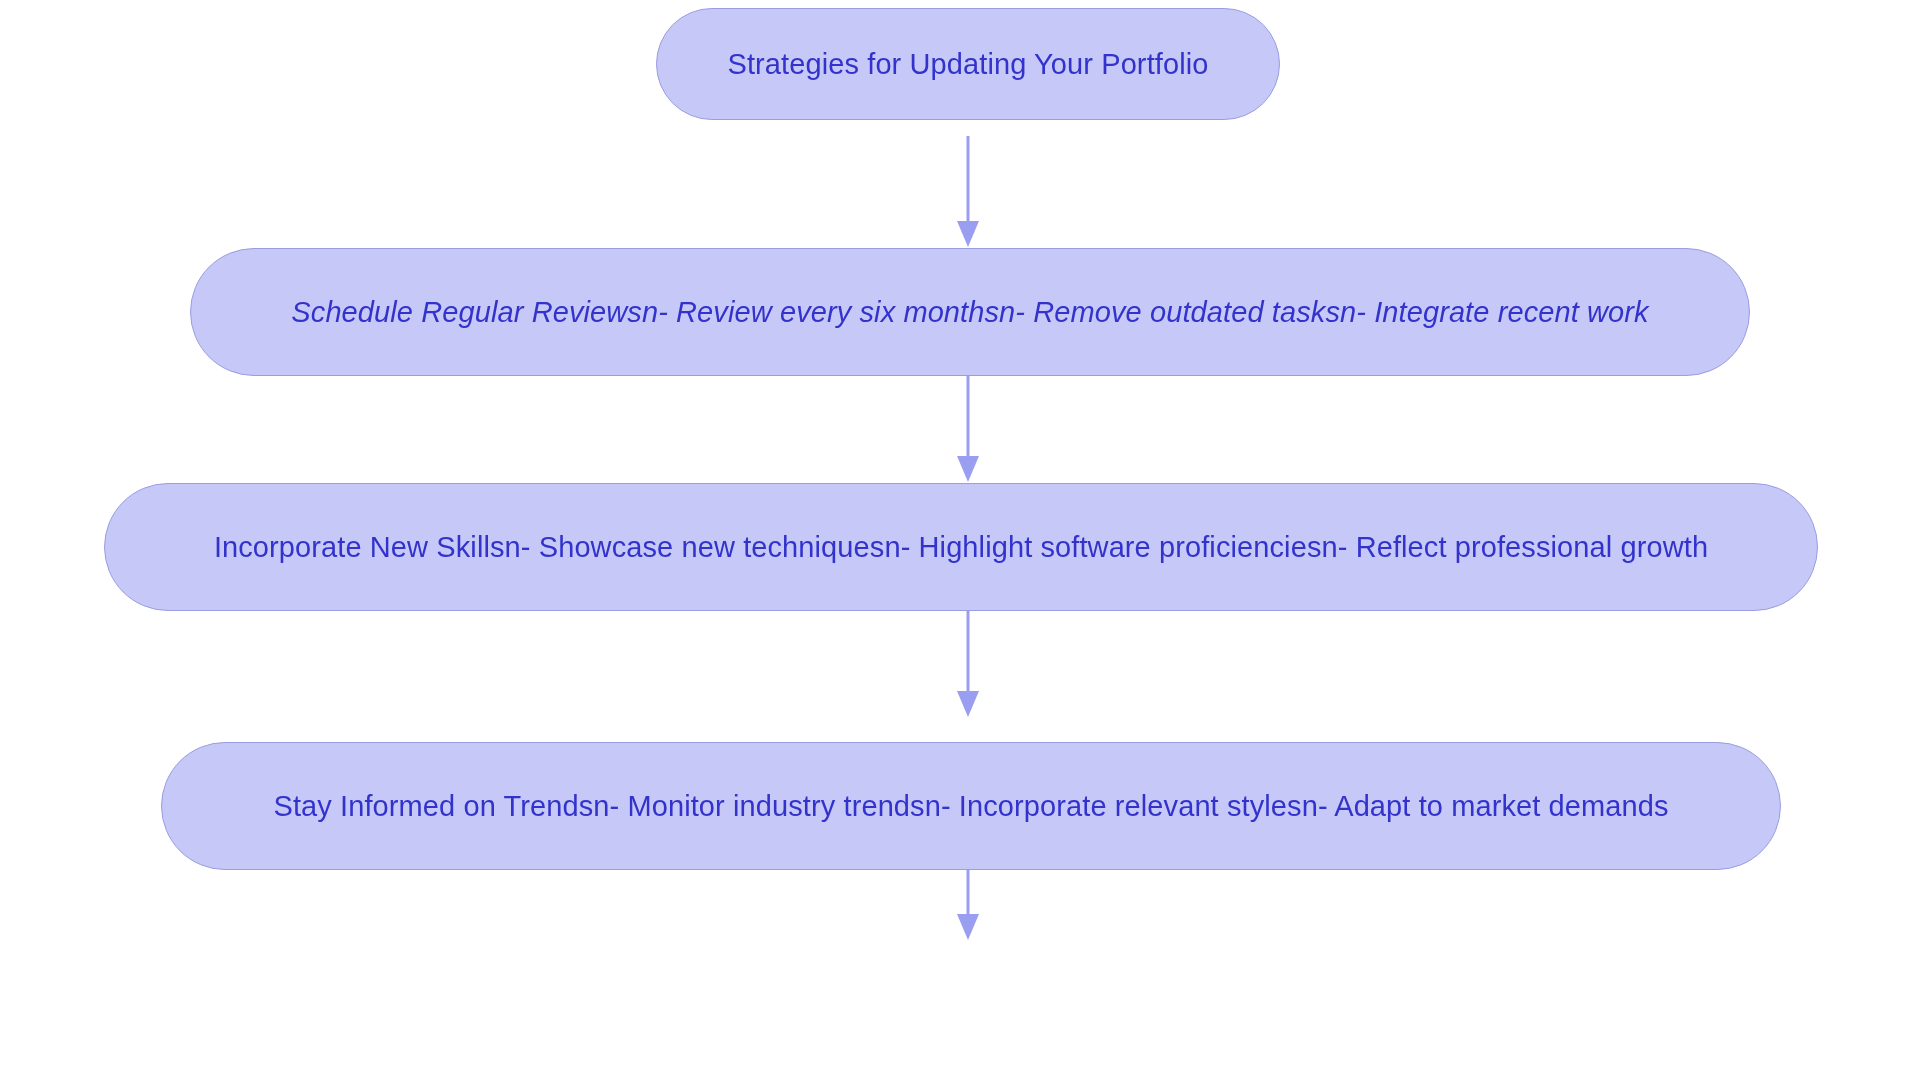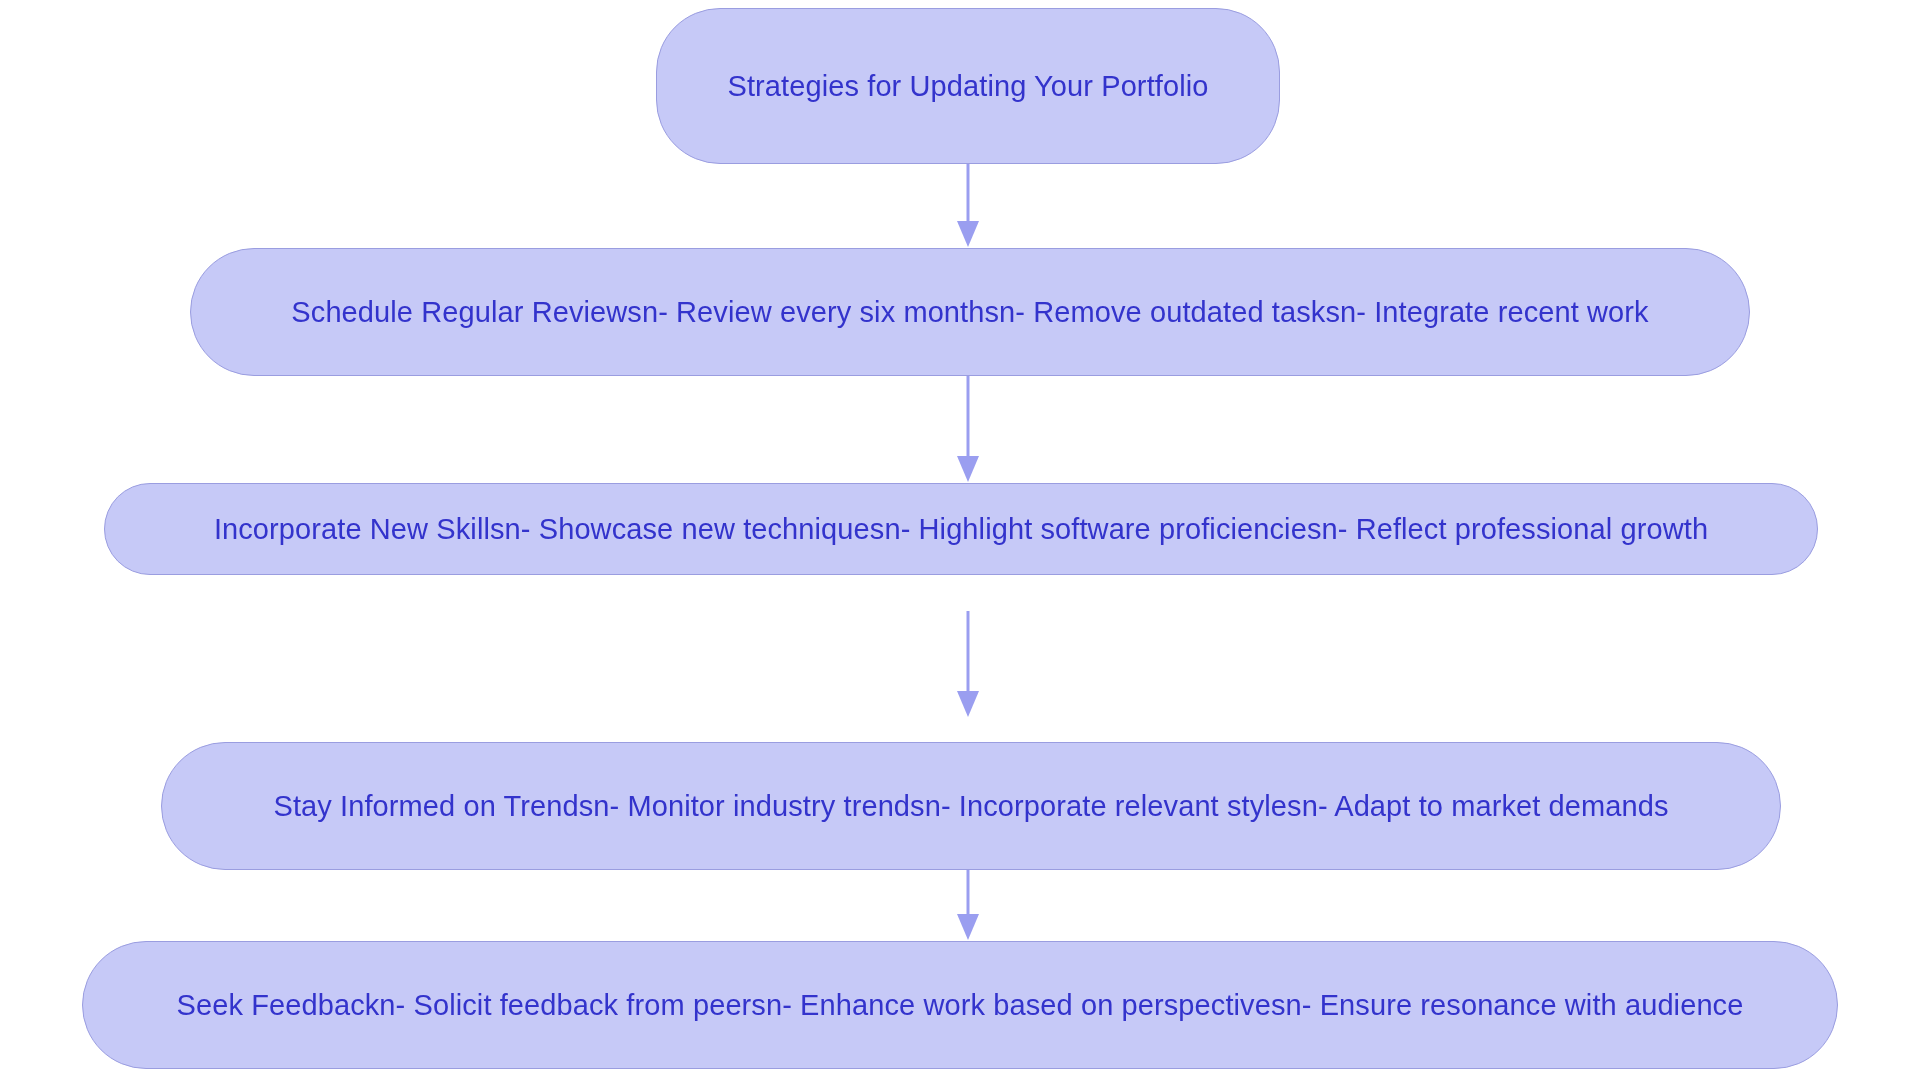--- a/index.html
+++ b/index.html
@@ -66,33 +66,30 @@
         <polygon points="957,221 979,221 968,247" fill="#9a9ef0"></polygon>
         <line x1="968" y1="376" x2="968" y2="459" stroke="#9a9ef0" stroke-width="3"></line>
         <polygon points="957,456 979,456 968,482" fill="#9a9ef0"></polygon>
         <line x1="968" y1="611" x2="968" y2="694" stroke="#9a9ef0" stroke-width="3"></line>
         <polygon points="957,691 979,691 968,717" fill="#9a9ef0"></polygon>
         <line x1="968" y1="846" x2="968" y2="917" stroke="#9a9ef0" stroke-width="3"></line>
         <polygon points="957,914 979,914 968,940" fill="#9a9ef0"></polygon>
       </g>
   </svg>
 
-  <div class="node" id="node-1" style="left: 656px; top: 8px; width: 624px; height: 156px; background: rgb(198, 201, 247); border-color: rgb(154, 157, 224); color: rgb(51, 51, 204);">
+  <div class="node" id="node-1" style="left: 656px; top: 8px; width: 624px; height: 112px; background: rgb(198, 201, 247); border-color: rgb(154, 157, 224); color: rgb(51, 51, 204);">
     <span class="node-label">Strategies for Updating Your Portfolio</span>
   </div>
 
-  <div class="node" id="node-2" style="left: 190px; top: 248px; width: 1560px; height: 128px; background: rgb(198, 201, 247); border-color: rgb(154, 157, 224); color: rgb(51, 51, 204);">
+  <div class="node" id="node-2" style="left: 190px; top: 248px; width: 1560px; height: 128px; background: rgb(198, 201, 247); border-color: rgb(154, 157, 224); color: rgb(51, 51, 204); font-style: italic;">
     <span class="node-label">Schedule Regular Reviewsn- Review every six monthsn- Remove outdated tasksn- Integrate recent work</span>
   </div>
 
-  <div class="node" id="node-3" style="left: 104px; top: 483px; width: 1714px; height: 92px; background: rgb(198, 201, 247); border-color: rgb(154, 157, 224); color: rgb(51, 51, 204);">
+  <div class="node" id="node-3" style="left: 104px; top: 483px; width: 1714px; height: 128px; background: rgb(198, 201, 247); border-color: rgb(154, 157, 224); color: rgb(51, 51, 204);">
     <span class="node-label">Incorporate New Skillsn- Showcase new techniquesn- Highlight software proficienciesn- Reflect professional growth</span>
   </div>
 
   <div class="node" id="node-4" style="left: 161px; top: 742px; width: 1620px; height: 128px; background: rgb(198, 201, 247); border-color: rgb(154, 157, 224); color: rgb(51, 51, 204);">
     <span class="node-label">Stay Informed on Trendsn- Monitor industry trendsn- Incorporate relevant stylesn- Adapt to market demands</span>
   </div>
 
-  <div class="node" id="node-5" style="left: 82px; top: 941px; width: 1756px; height: 128px; background: rgb(198, 201, 247); border-color: rgb(154, 157, 224); color: rgb(51, 51, 204);">
-    <span class="node-label">Seek Feedbackn- Solicit feedback from peersn- Enhance work based on perspectivesn- Ensure resonance with audience</span>
-  </div>
 
 </div>
 
 </body></html>

